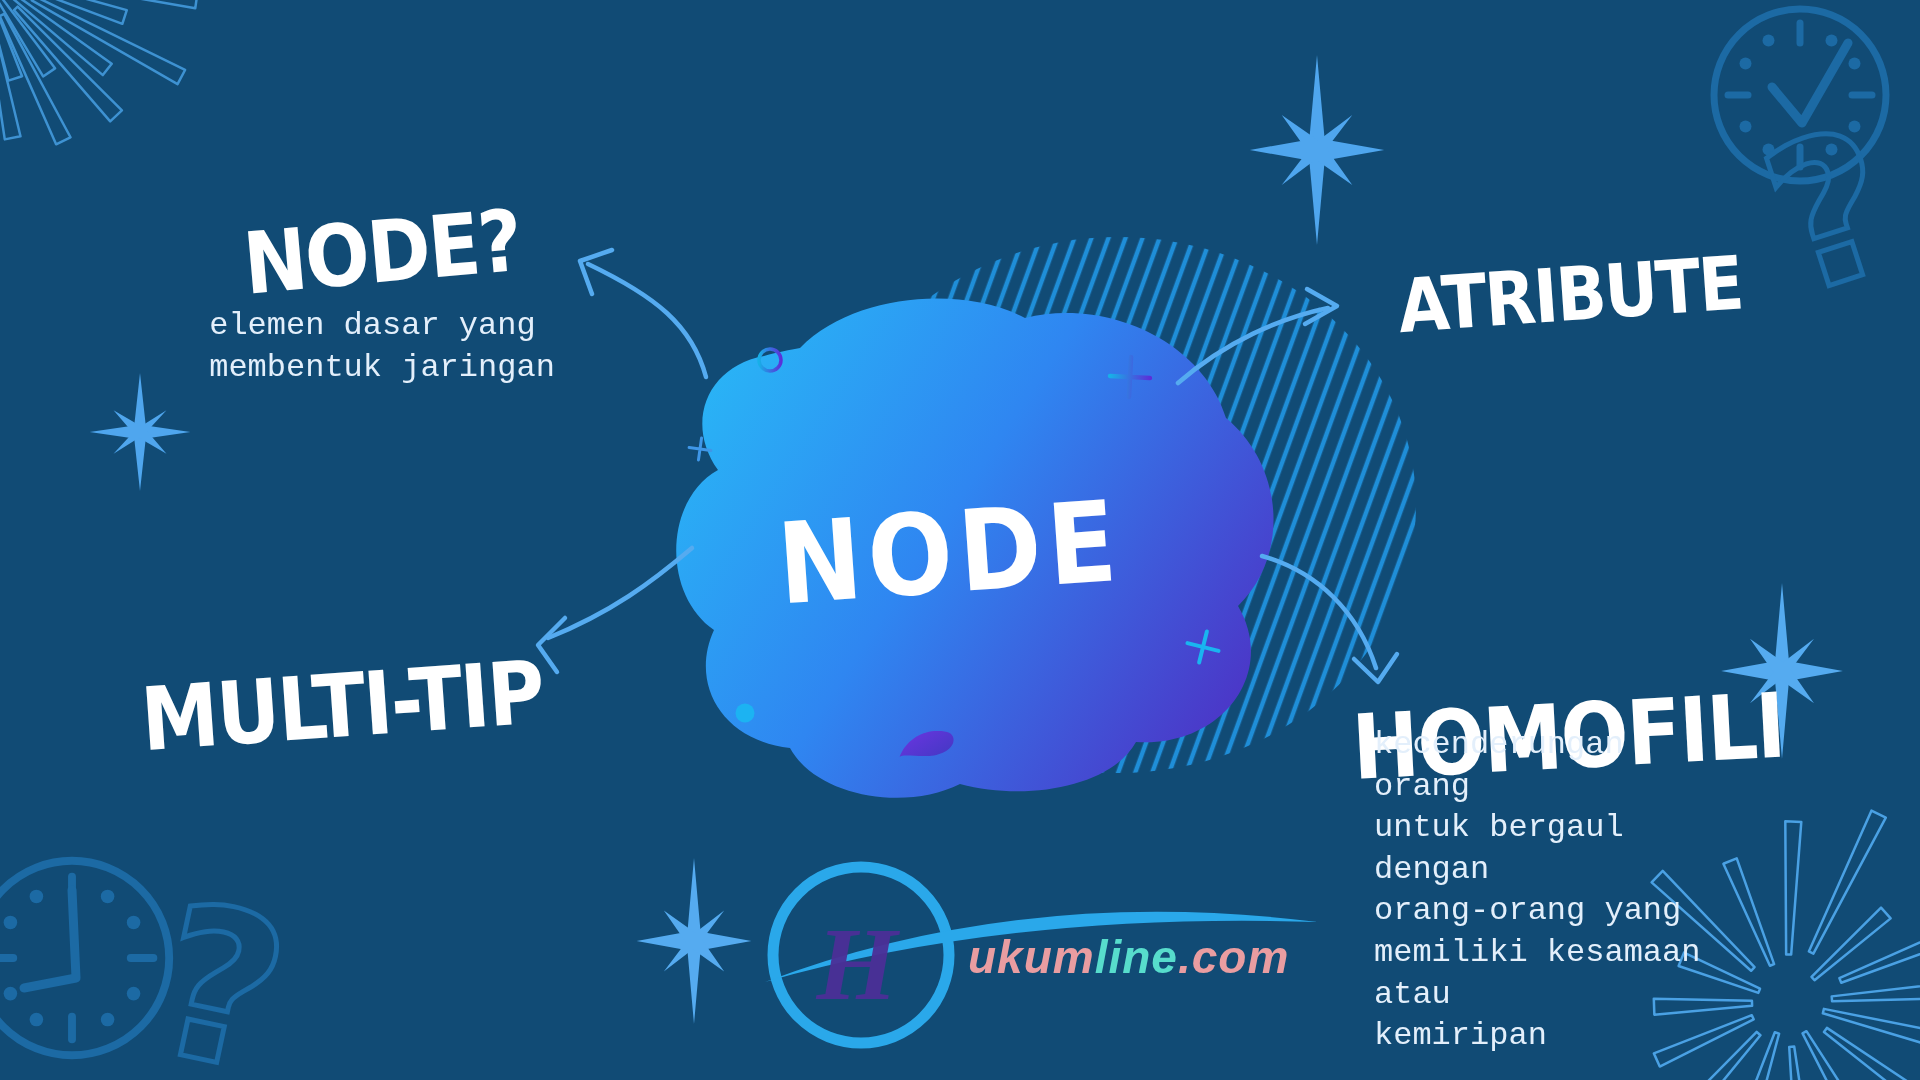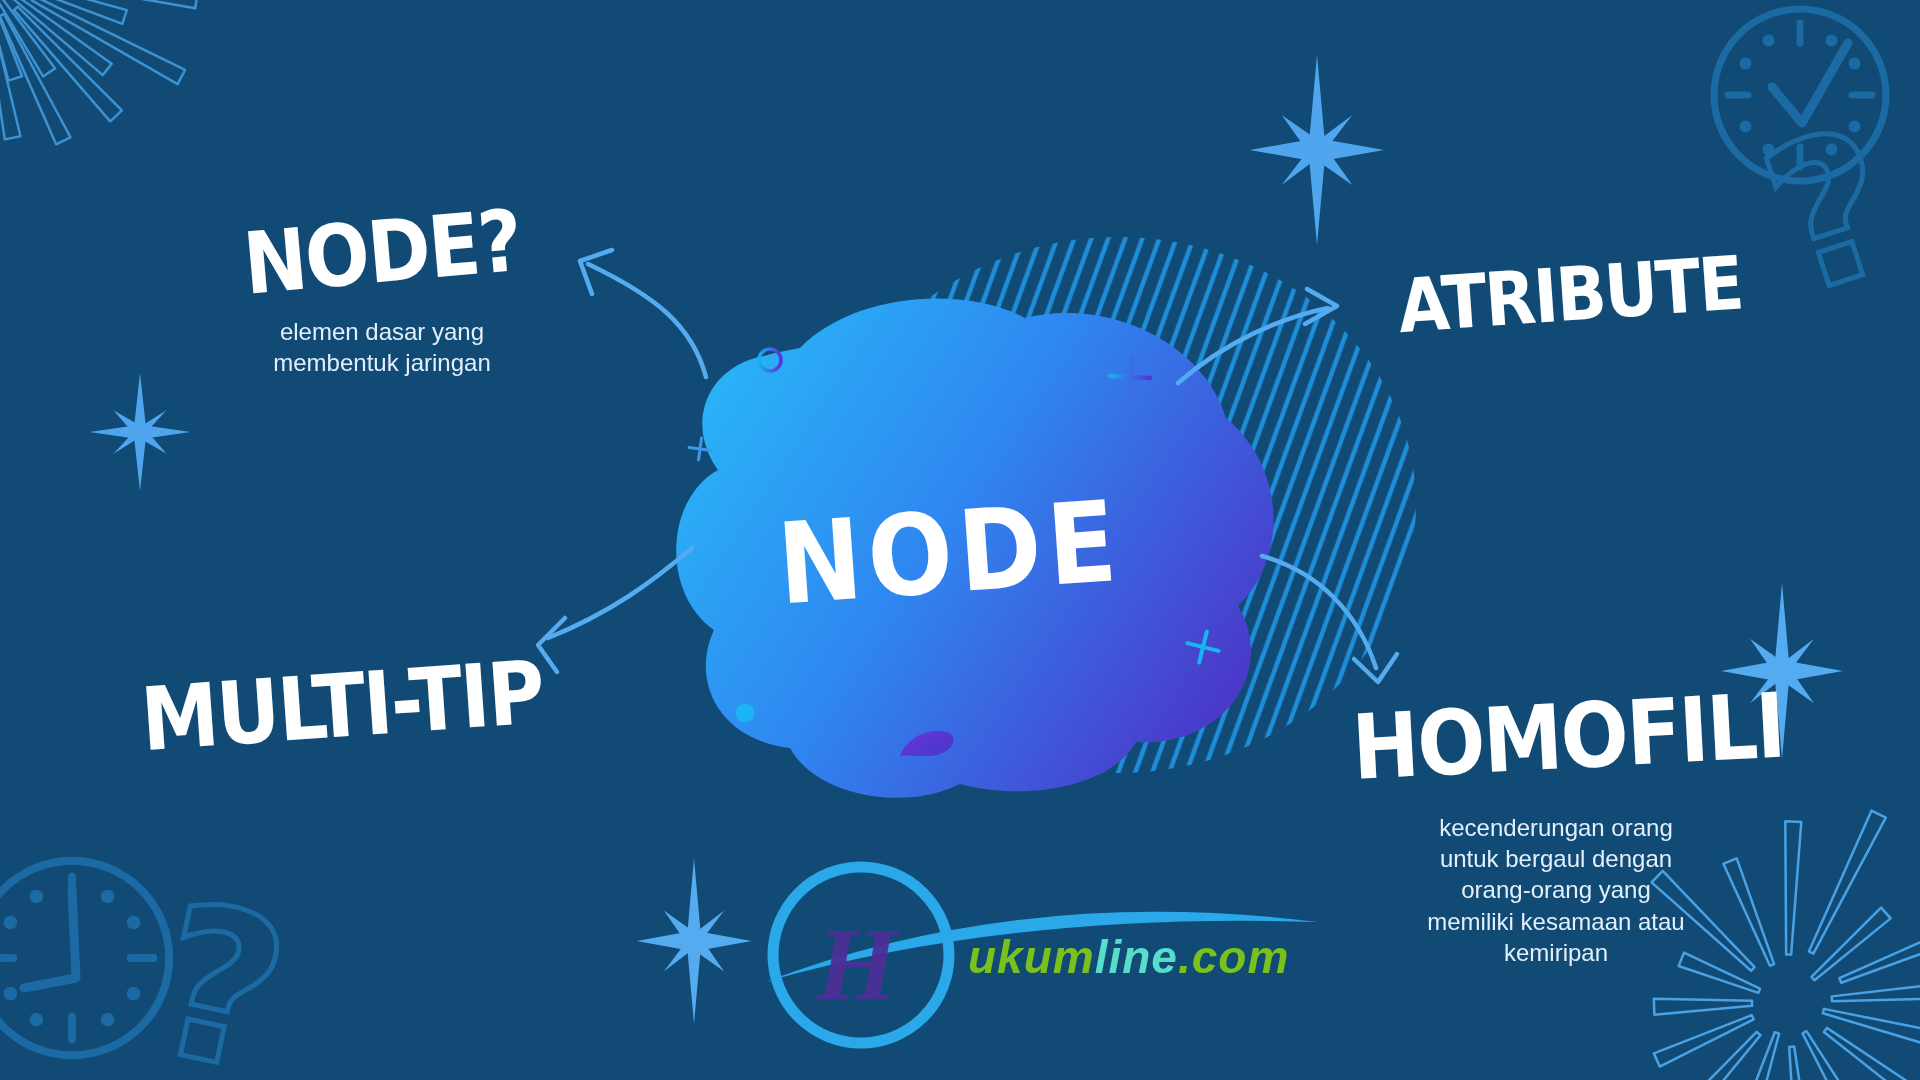--- a/index.html
+++ b/index.html
@@ -13,24 +13,25 @@
   .title{
     color:#ffffff;
     font-family:"DejaVu Sans",sans-serif;
     font-weight:bold;
     letter-spacing:-2px;
     white-space:nowrap;
     text-align:center;
   }
   .desc{
     color:#e3effb;
-    font-size:24px;
+    font-size:32px;
     line-height:1.3;
-    text-align:center;
+    text-align:left;
     white-space:pre-line;
+    font-family:Liberation Mono, monospace;
   }
   .t-node    {left:382px; top:252px; font-size:76px;  transform:translate(-50%,-50%) rotate(-5deg) scaleY(1.12);}
   .d-node    {left:382px; top:347px;}
   .t-atr     {left:1570px;top:295px; font-size:66px;  transform:translate(-50%,-50%) rotate(-4deg) scaleY(1.12);}
   .d-atr     {left:1562px;top:408px;}
   .t-multi   {left:342px; top:706px; font-size:78px;  transform:translate(-50%,-50%) rotate(-4deg) scaleY(1.12);}
   .d-multi   {left:390px; top:856px;}
   .t-homo    {left:1568px;top:737px; font-size:80px;  transform:translate(-50%,-50%) rotate(-3deg) scaleY(1.12);}
   .d-homo    {left:1556px;top:890px;}
   .center-label{
@@ -48,21 +49,21 @@
     font-family:"Liberation Serif",serif;
     font-style:italic;font-weight:bold;
     font-size:104px;color:#4b2f97;opacity:.95;
   }
   .wm-text{
     position:absolute;left:968px;top:957px;transform:translate(0,-50%);
     font-family:"Liberation Sans",sans-serif;
     font-style:italic;font-weight:bold;
     font-size:46px;letter-spacing:1px;opacity:.92;white-space:nowrap;
   }
-  .wm-dark{color:#84cc16;font-style:italic;}
+  .wm-dark{color:#fca5a5;font-style:italic;}
   .wm-pink{color:#5eead4;}
 </style>
 </head>
 <body>
 
 <div class="canvas">
 
   <svg class="art" viewBox="0 0 1920 1080">
     <defs>
       <linearGradient id="blobGrad" x1="0%" y1="20%" x2="100%" y2="75%">

